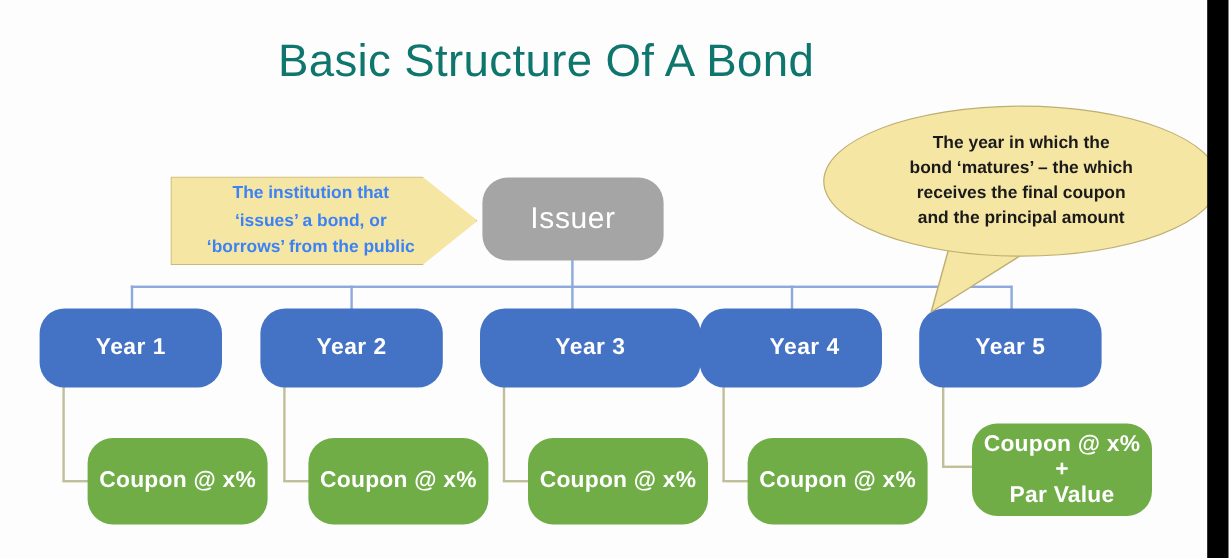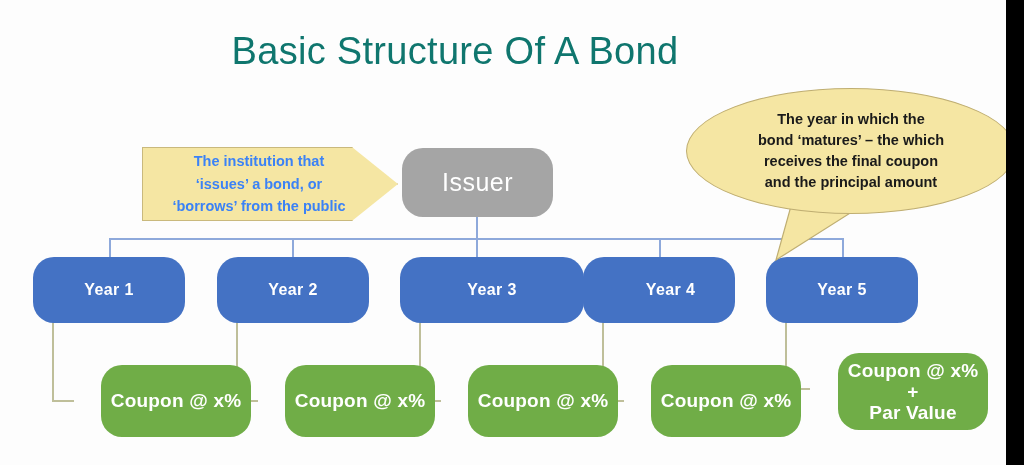--- a/index.html
+++ b/index.html
@@ -43,30 +43,29 @@
     border-radius: 21px;
   }
   .node-issuer {
     background: #a5a5a5;
     font-size: 25px;
     font-weight: 400;
     letter-spacing: 0.5px;
   }
   .node-year {
     background: #4472c4;
-    font-size: 16px;
+    font-size: 19px;
     font-weight: bold;
     letter-spacing: 0.4px;
   }
   .node-coupon {
     background: #70ad47;
     font-size: 19px;
     font-weight: bold;
     letter-spacing: 0.2px;
-    margin-left: 28px;
   }
   .node-coupon.multiline {
     flex-direction: column;
     line-height: 1.12;
   }
 
   
   .conn {
     position: absolute;
     background: #8ea9db;

